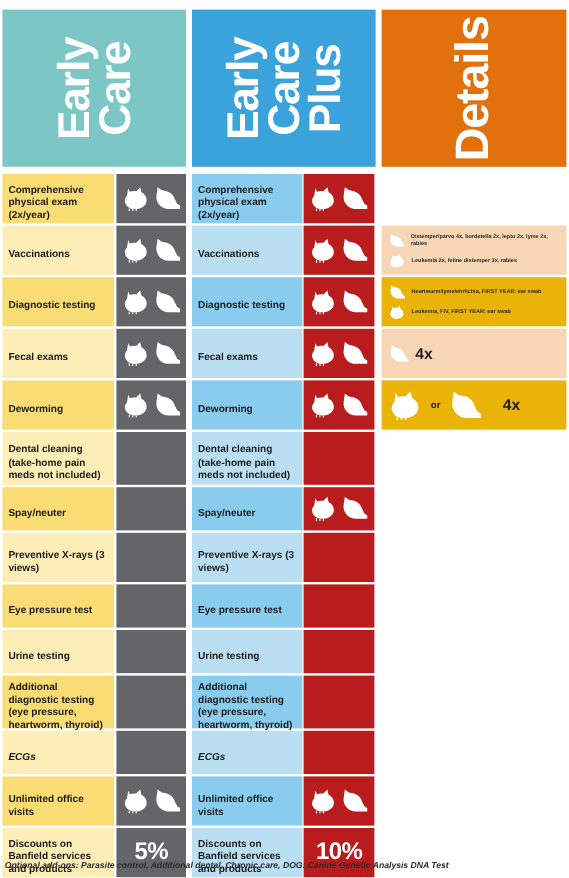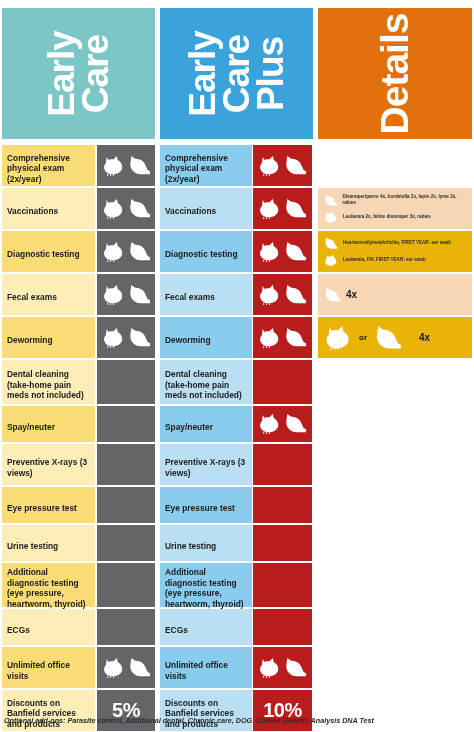--- a/index.html
+++ b/index.html
@@ -77,21 +77,21 @@
 
   
   .dtl {
     position:absolute; left:0; width:154px;
     display:flex; flex-direction:column; justify-content:center;
   }
   .dtl.oa { background:#f7d6b6; }
   .dtl.ob { background:#eab308; }
   .dtl-line { display:flex; align-items:center; gap:5px; padding:2px 6px; }
   .dtl-text { font-size:4.6px; line-height:5.6px; font-weight:bold; color:#2b2b2b; }
-  .dtl-big  { font-size:10px; font-weight:bold; color:#1b1b1b; }
+  .dtl-big  { font-size:13px; font-weight:bold; color:#1b1b1b; }
   .dtl-or   { font-size:8px; font-weight:bold; color:#1b1b1b; }
 
   
   #footer {
     position:absolute; left:4px; top:716px; width:468px;
     font-size:7.2px; font-style:italic; font-weight:bold; color:#2b2b2b;
     white-space:nowrap;
   }
 
   svg { display:block; }
@@ -336,21 +336,21 @@
         <div class="cell-icons-b"></div>
         <div class="cell-details"></div>
       </div>
       <div class="row" style="top: 563px; height: 44px;">
         <div class="cell-label ya">Additional diagnostic testing (eye pressure, heartworm, thyroid)</div>
         <div class="cell-icons"></div>
         <div class="cell-label-b ba">Additional diagnostic testing (eye pressure, heartworm, thyroid)</div>
         <div class="cell-icons-b"></div>
         <div class="cell-details"></div>
       </div>
-      <div class="row" style="top: 609px; height: 36px;">
+      <div class="row" style="top: 609px; height: 36px; font-style: italic;">
         <div class="cell-label yb">ECGs</div>
         <div class="cell-icons"></div>
         <div class="cell-label-b bb">ECGs</div>
         <div class="cell-icons-b"></div>
         <div class="cell-details"></div>
       </div>
       <div class="row" style="top: 647px; height: 41px;">
         <div class="cell-label ya">Unlimited office visits</div>
         <div class="cell-icons">
           <svg width="23" height="21.16" viewBox="0 0 48 44">

